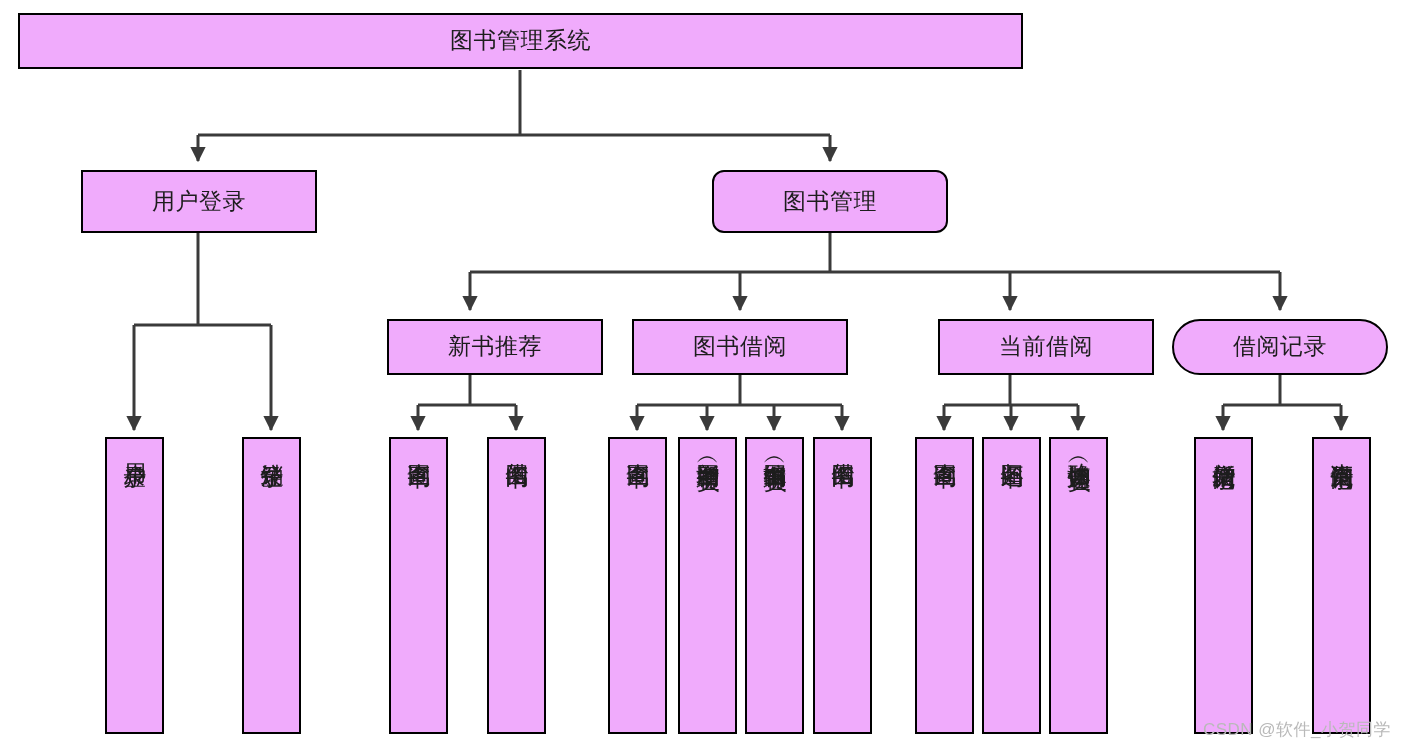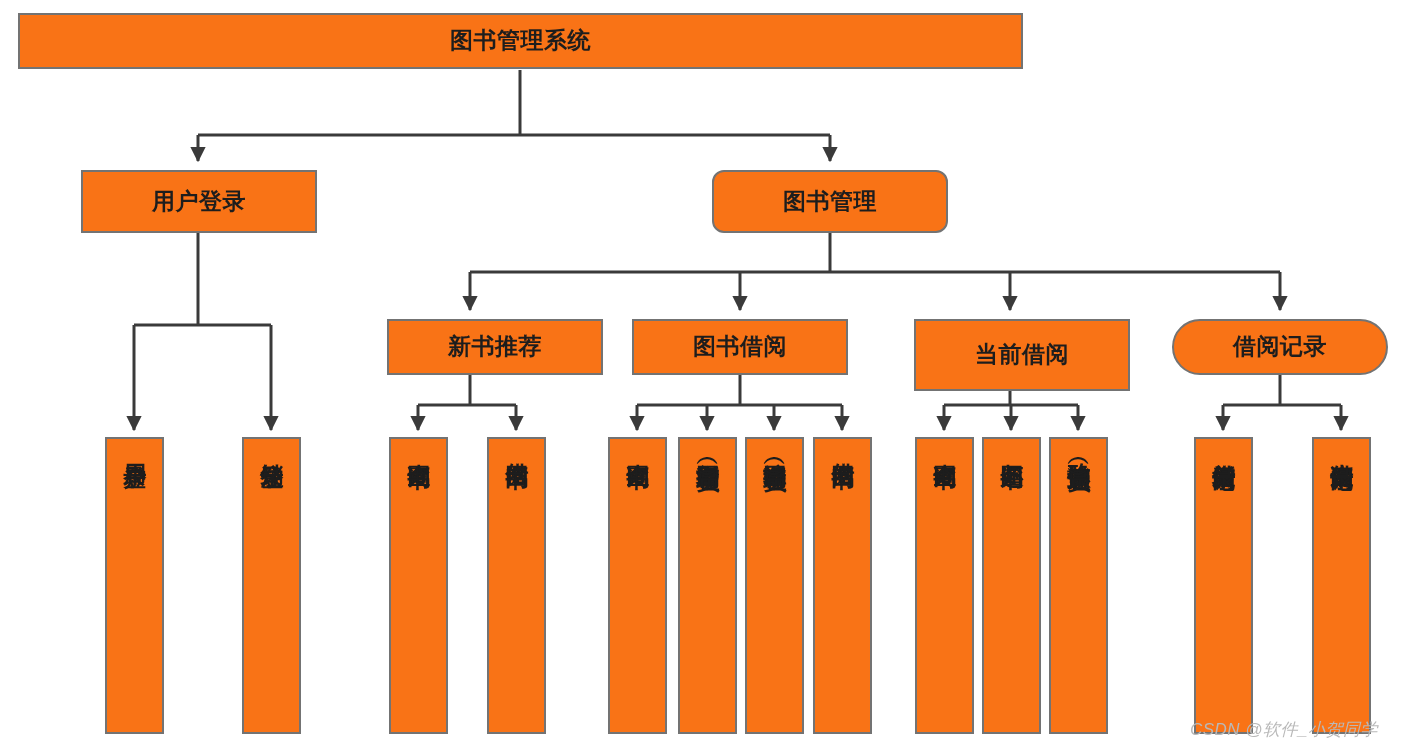--- a/index.html
+++ b/index.html
@@ -22,28 +22,27 @@
     position: absolute;
     left: 0;
     top: 0;
     width: 1405px;
     height: 747px;
     pointer-events: none;
   }
   .node {
     position: absolute;
     box-sizing: border-box;
-    background: #f97316;
-    border: 2px solid #737373;
+    background: #f0abfc;
+    border: 2px solid #000000;
     display: flex;
     align-items: center;
     justify-content: center;
     color: #1d1d1d;
     z-index: 2;
-    font-weight: bold;
   }
   .node-label {
     display: block;
     text-align: center;
     line-height: 1.18;
     color: #1d1d1d;
     white-space: pre-line;
   }
   
   .node.horiz .node-label {
@@ -59,28 +58,27 @@
   .node.vert .node-label {
     writing-mode: vertical-rl;
     text-orientation: upright;
     font-size: 23px;
     line-height: 1.04;
     letter-spacing: 1px;
     max-height: 100%;
   }
   #watermark {
     position: absolute;
-    right: 27px;
+    right: 14px;
     bottom: 6px;
     font-size: 17px;
     color: #b9b9b9;
     z-index: 5;
     white-space: nowrap;
     letter-spacing: 0.5px;
-    font-style: italic;
   }
 </style>
 </head>
 <body>
 
 <div id="diagram-root">
 
   <svg id="edge-layer" viewBox="0 0 1405 747" width="1405" height="747" xmlns="http://www.w3.org/2000/svg">
     <defs>
       <marker id="arrow" viewBox="0 0 10 10" refX="9.2" refY="5" markerWidth="5.2" markerHeight="5.2" orient="auto-start-reverse">
@@ -144,21 +142,21 @@
   </div>
 
   <div class="node horiz" style="left:362px; top:319px; width:216px; height:56px;margin-left:25px;">
     <span class="node-label">新书推荐</span>
   </div>
 
   <div class="node horiz" style="left:632px; top:319px; width:216px; height:56px;">
     <span class="node-label">图书借阅</span>
   </div>
 
-  <div class="node horiz" style="left:914px; top:319px; width:216px; height:72px;">
+  <div class="node horiz" style="left:938px; top:319px; width:216px; height:56px;">
     <span class="node-label">当前借阅</span>
   </div>
 
   <div class="node horiz" style="left:1172px; top:319px; width:216px; height:56px;border-radius:28px;">
     <span class="node-label">借阅记录</span>
   </div>
 
   <div class="node vert" style="left:105px; top:437px; width:59px; height:297px;">
     <span class="node-label">用户登录</span>
   </div>

